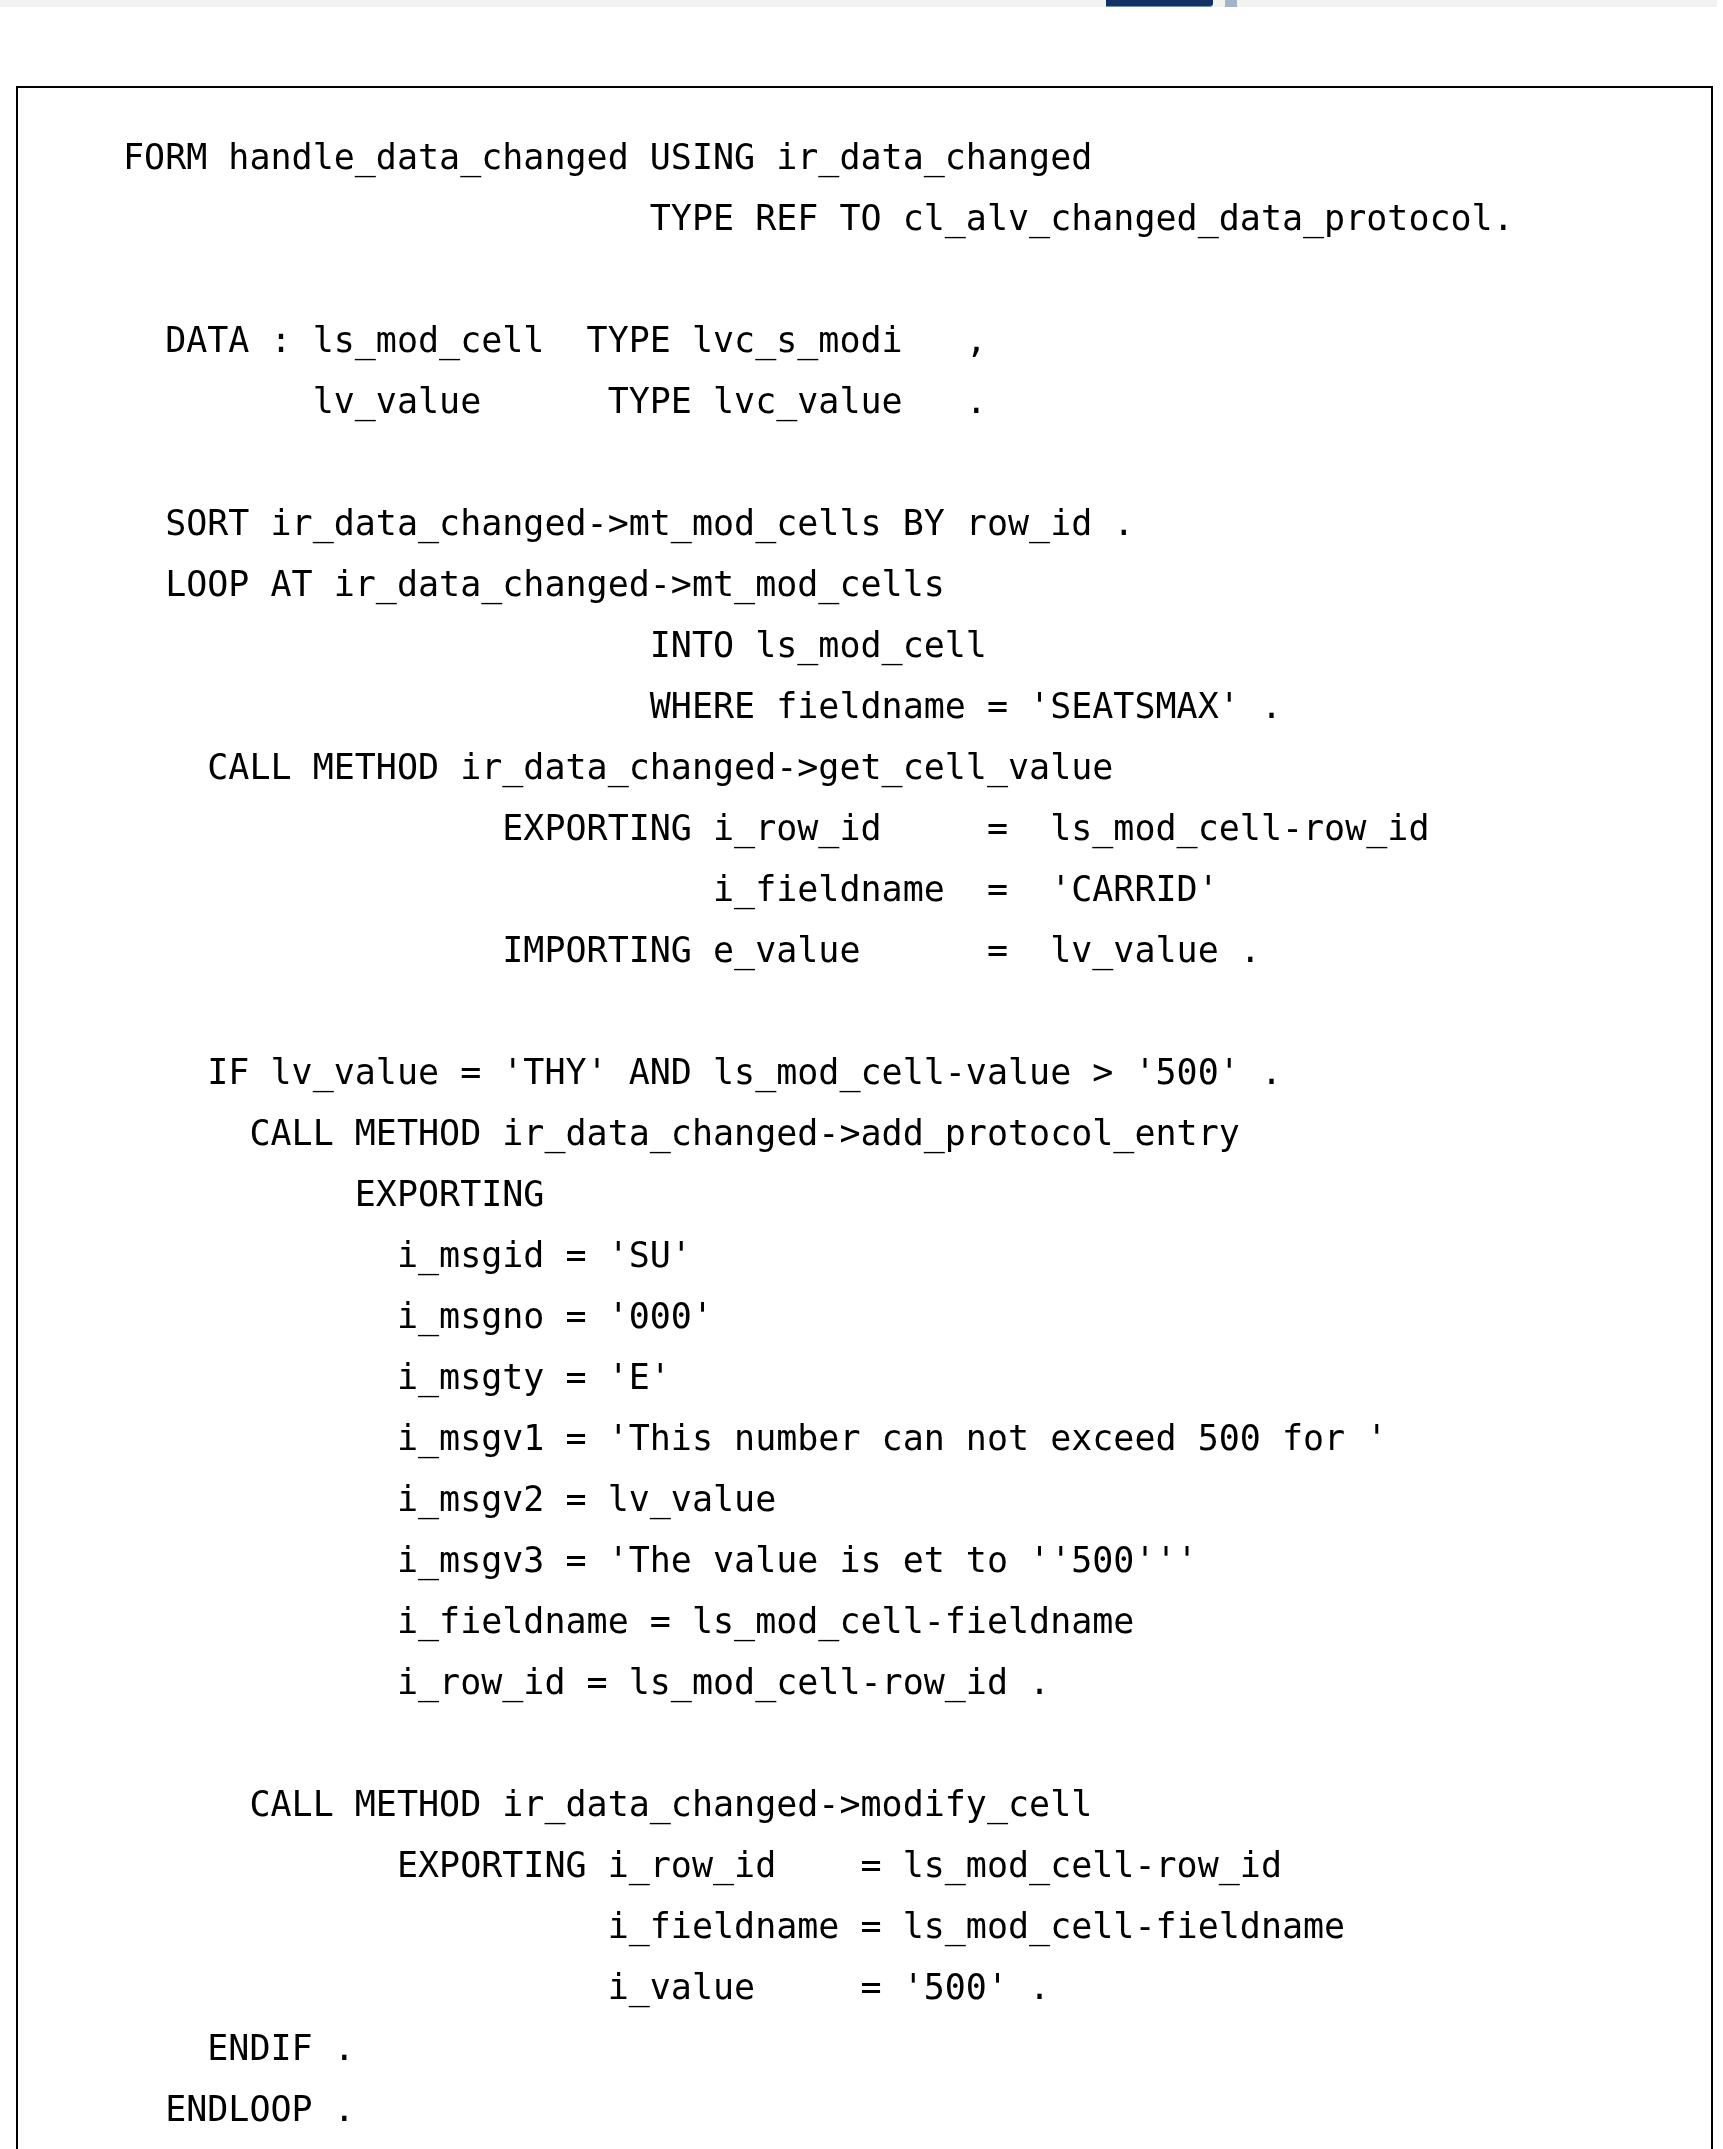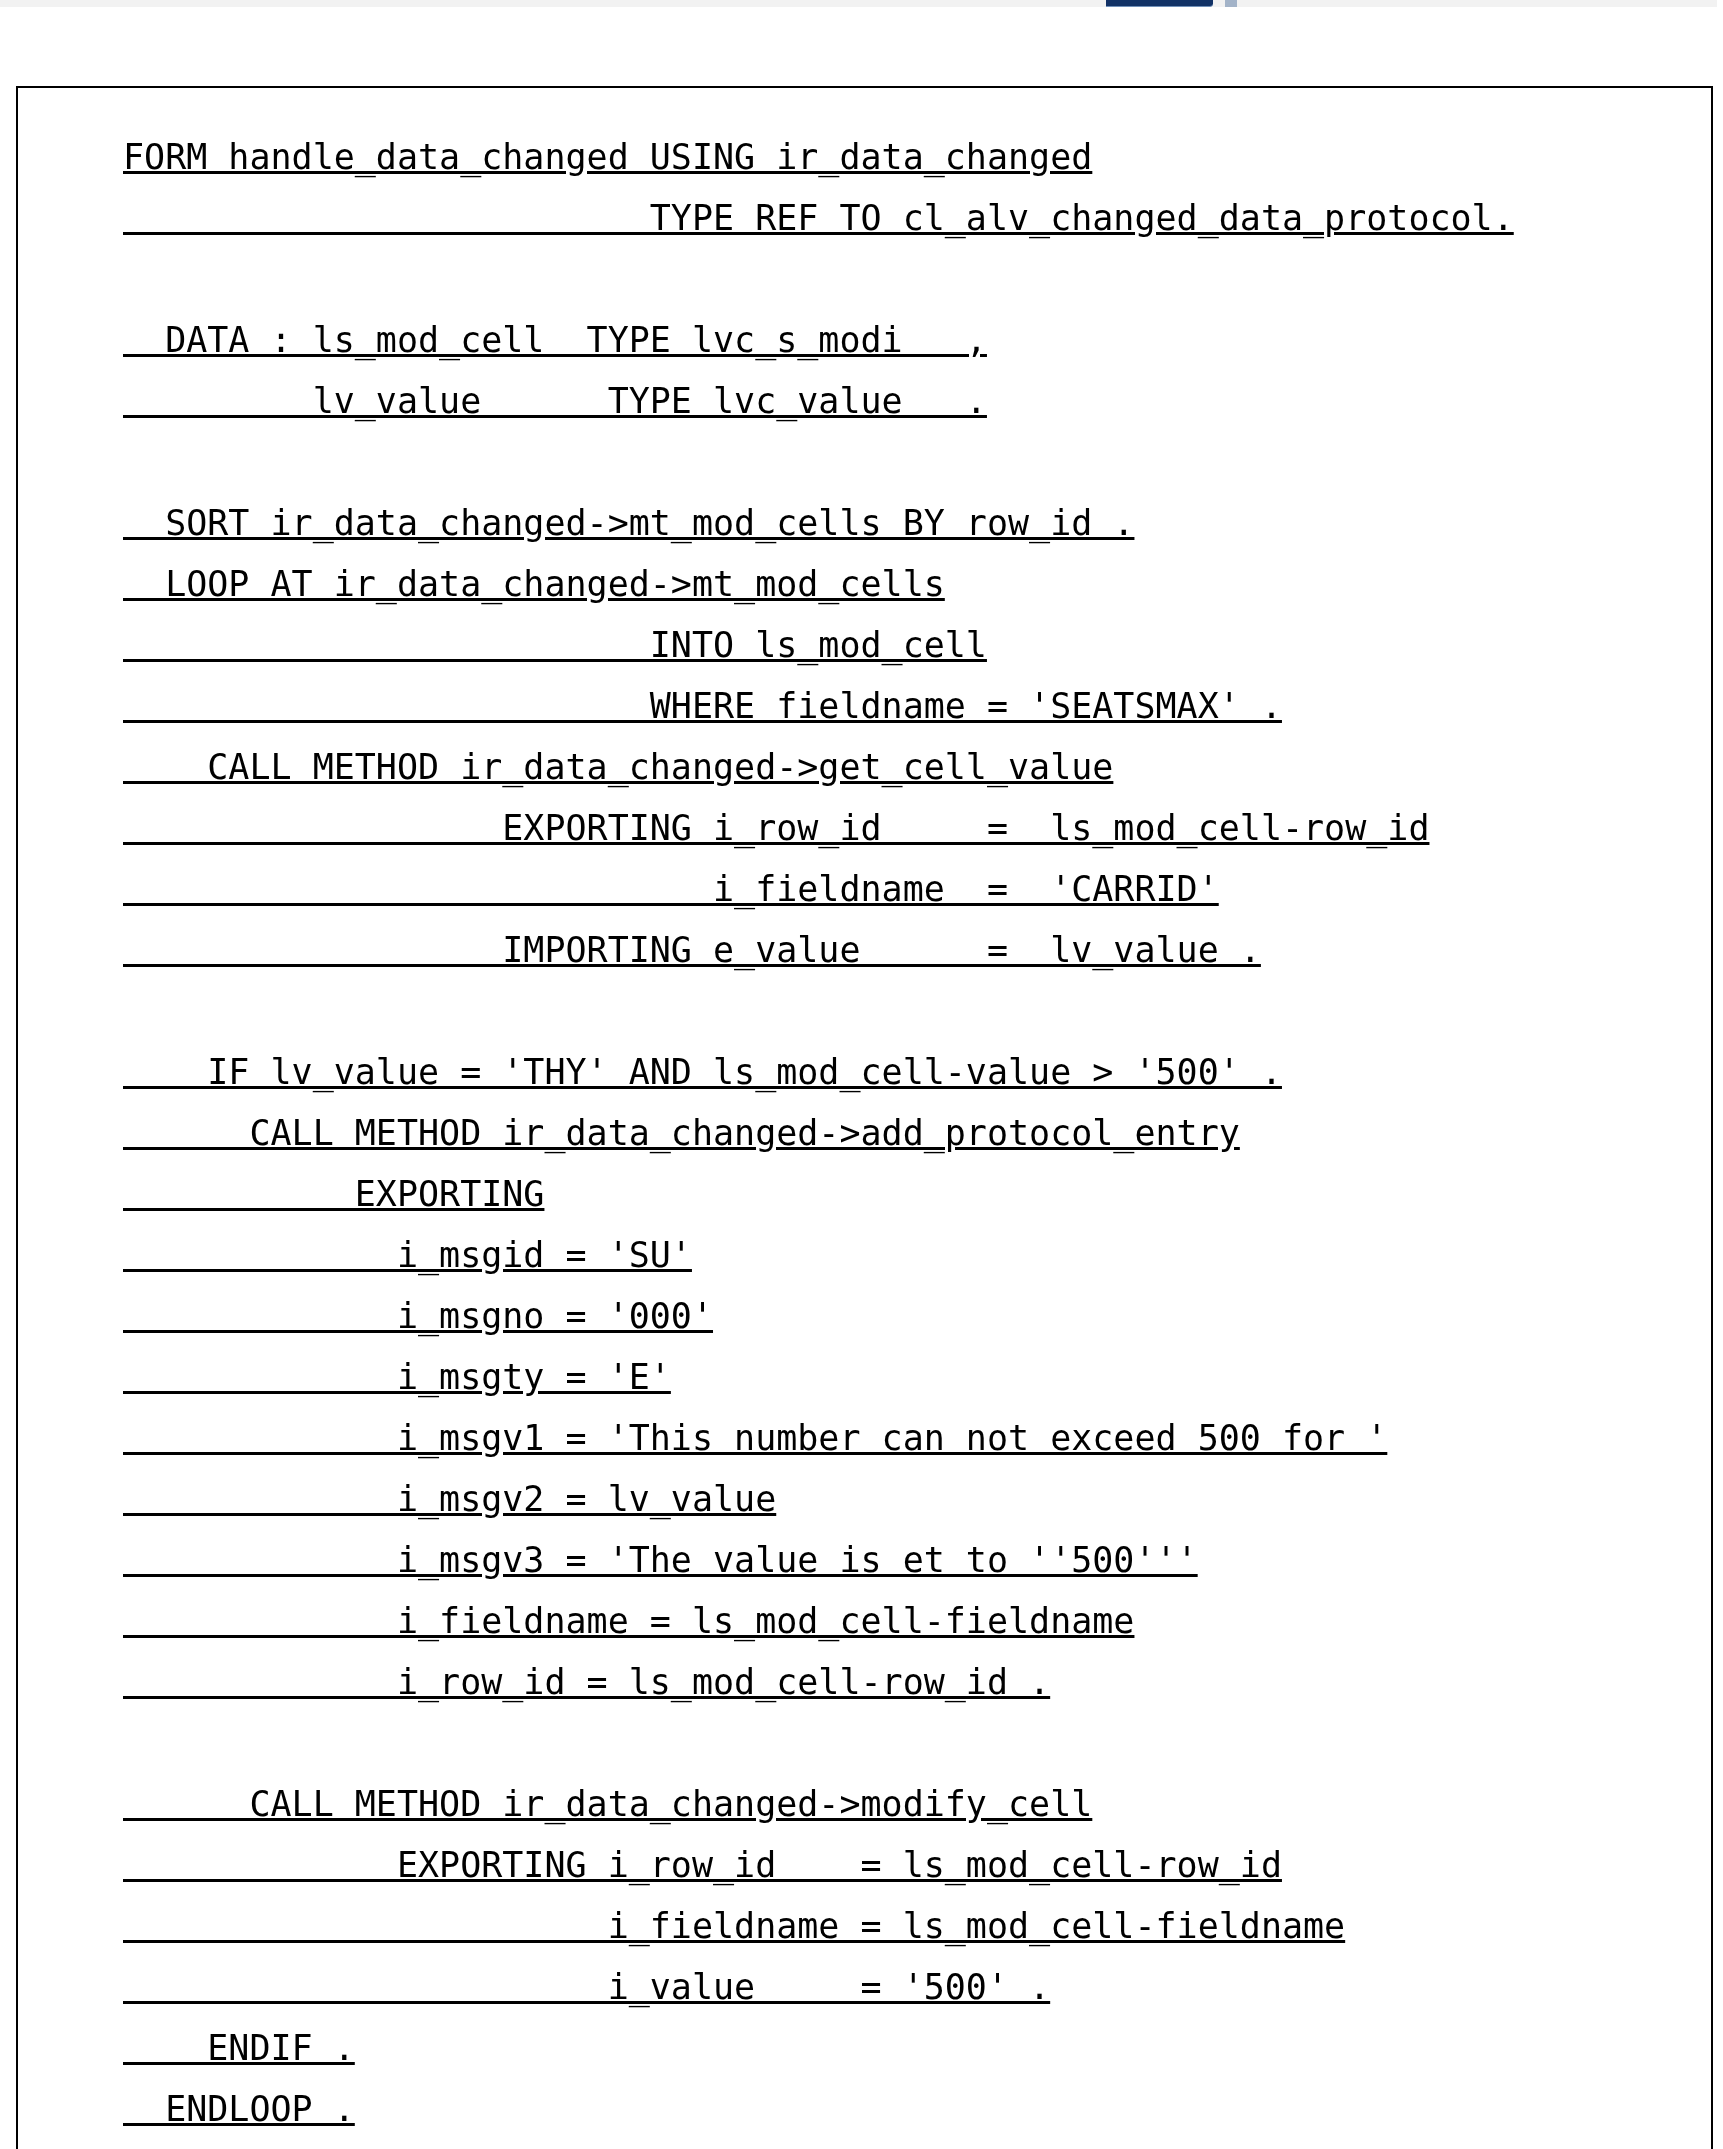--- a/index.html
+++ b/index.html
@@ -57,21 +57,20 @@
     margin: 0;
     font-family: "DejaVu Sans Mono", monospace;
     font-size: 35px;
     line-height: 61px;
     color: #000000;
     white-space: pre;
   }
   .code-line {
     display: block;
     height: 61px;
-    text-decoration: underline;
   }
 </style>
 </head>
 <body>
 
 <div class="top-strip">
   <div class="top-button"></div>
   <div class="top-icon"></div>
 </div>
 

